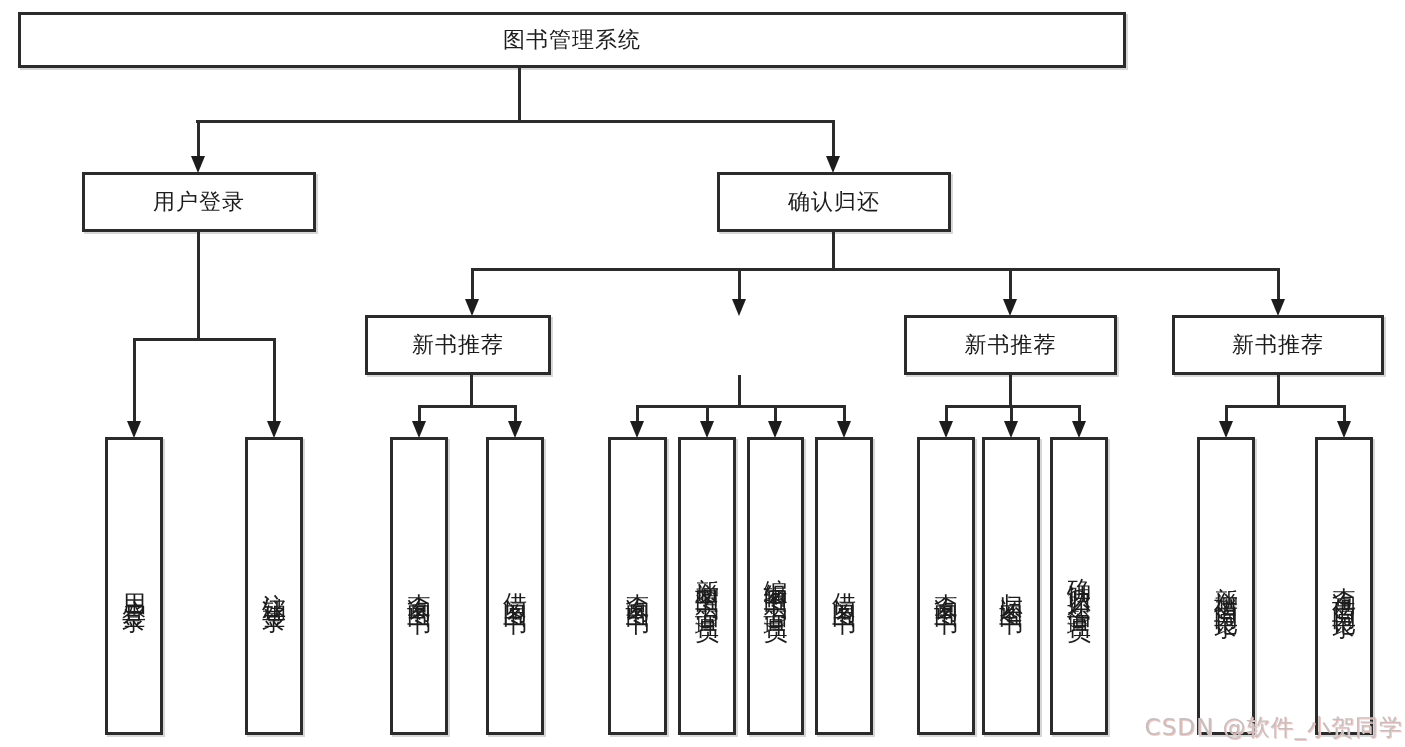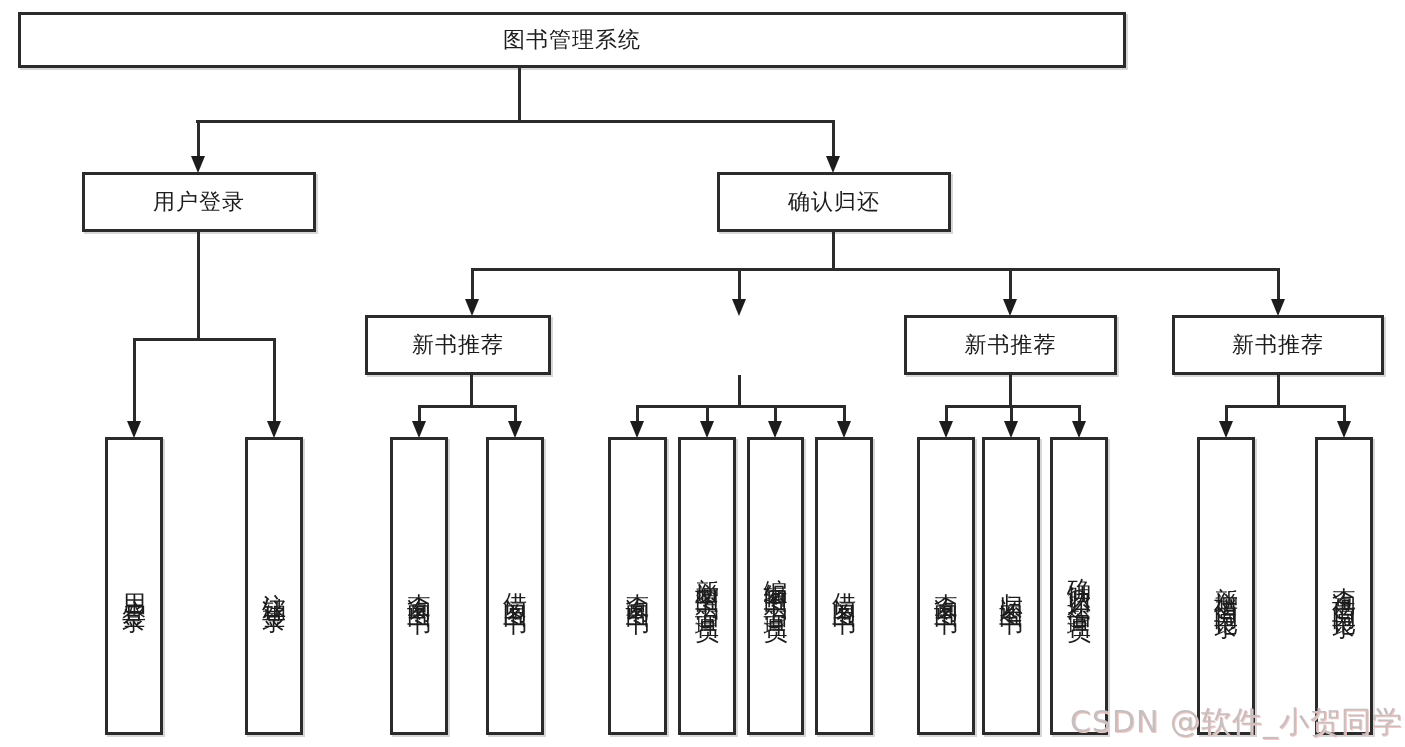--- a/index.html
+++ b/index.html
@@ -18,21 +18,21 @@
   }
   .vline{position:absolute;width:3px;background:#2b2b2b;}
   .hline{position:absolute;height:3px;background:#2b2b2b;}
   .arrow{
     position:absolute;width:0;height:0;
     border-left:7px solid transparent;border-right:7px solid transparent;
     border-top:17px solid #1c1c1c;
   }
   .watermark{
     position:absolute;right:2px;bottom:4px;
-    font-size:30px;color:#c7bfbf;letter-spacing:1px;
+    font-size:23px;color:#c7bfbf;letter-spacing:1px;
     text-shadow:1px 1px 0 #f2c9c6;
     white-space:nowrap;
   }
 </style>
 </head>
 <body>
 
 <div class="canvas">
 
   <div class="node" style="left:18px;top:12px;width:1108px;height:56px">图书管理系统</div>

